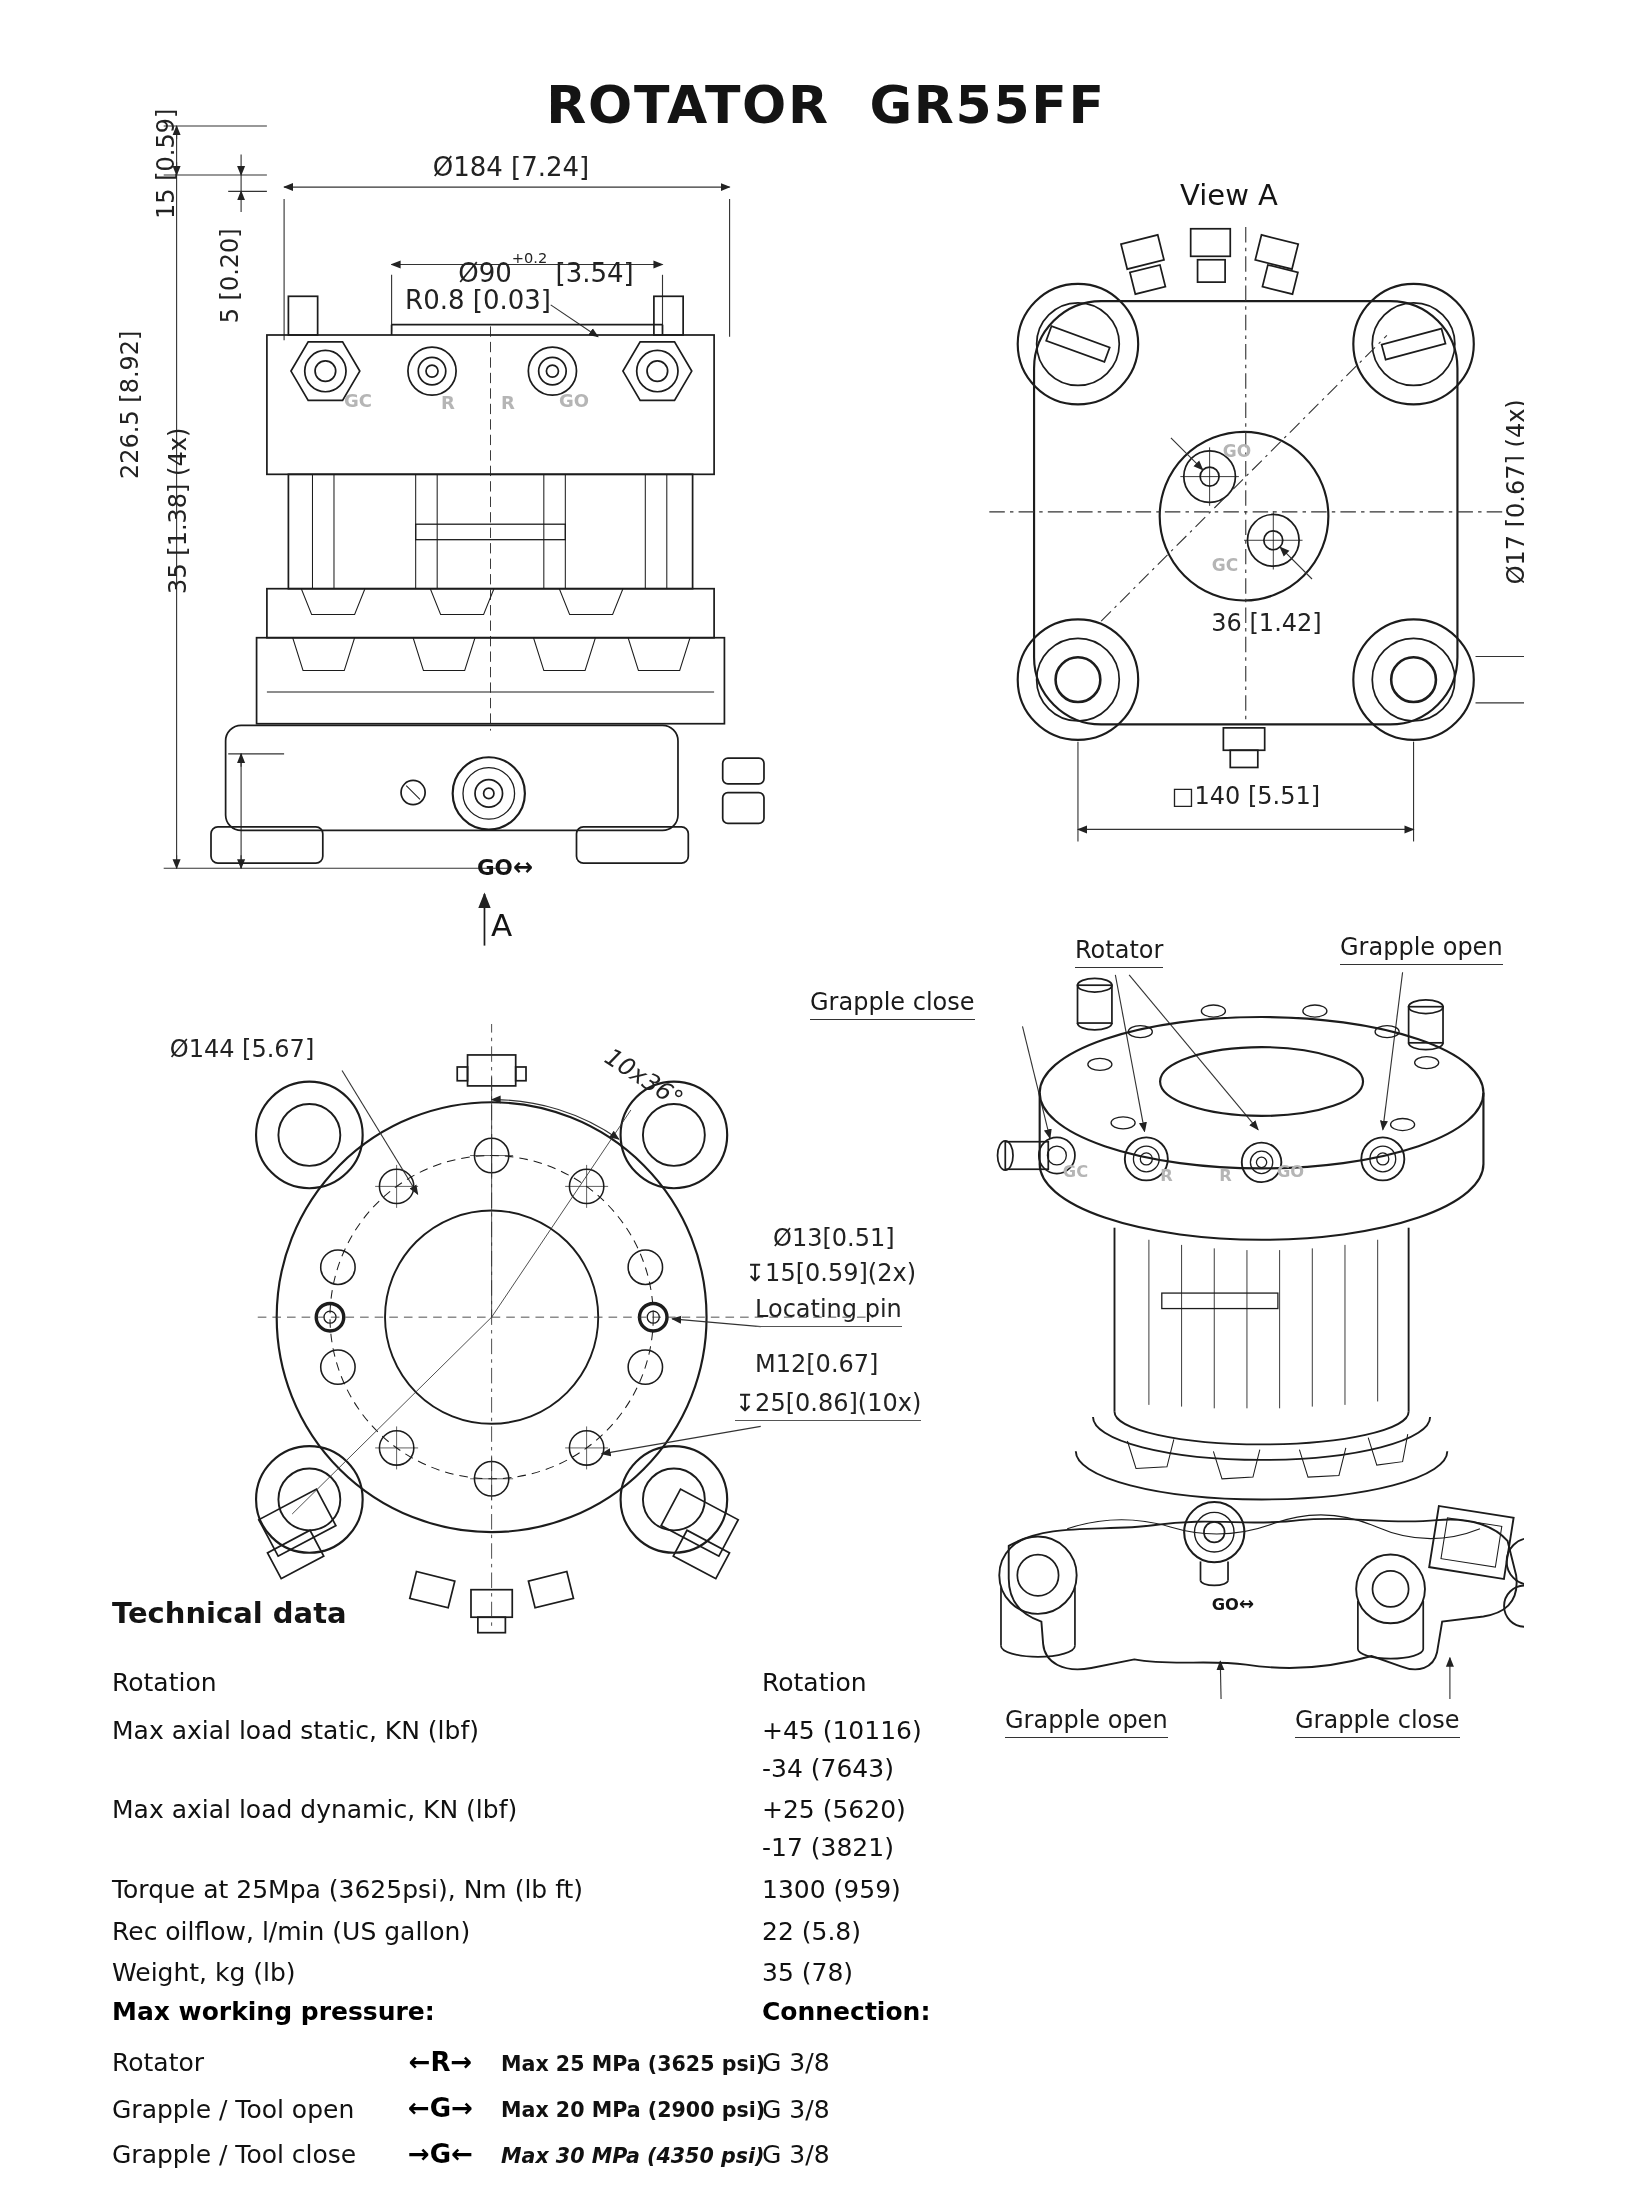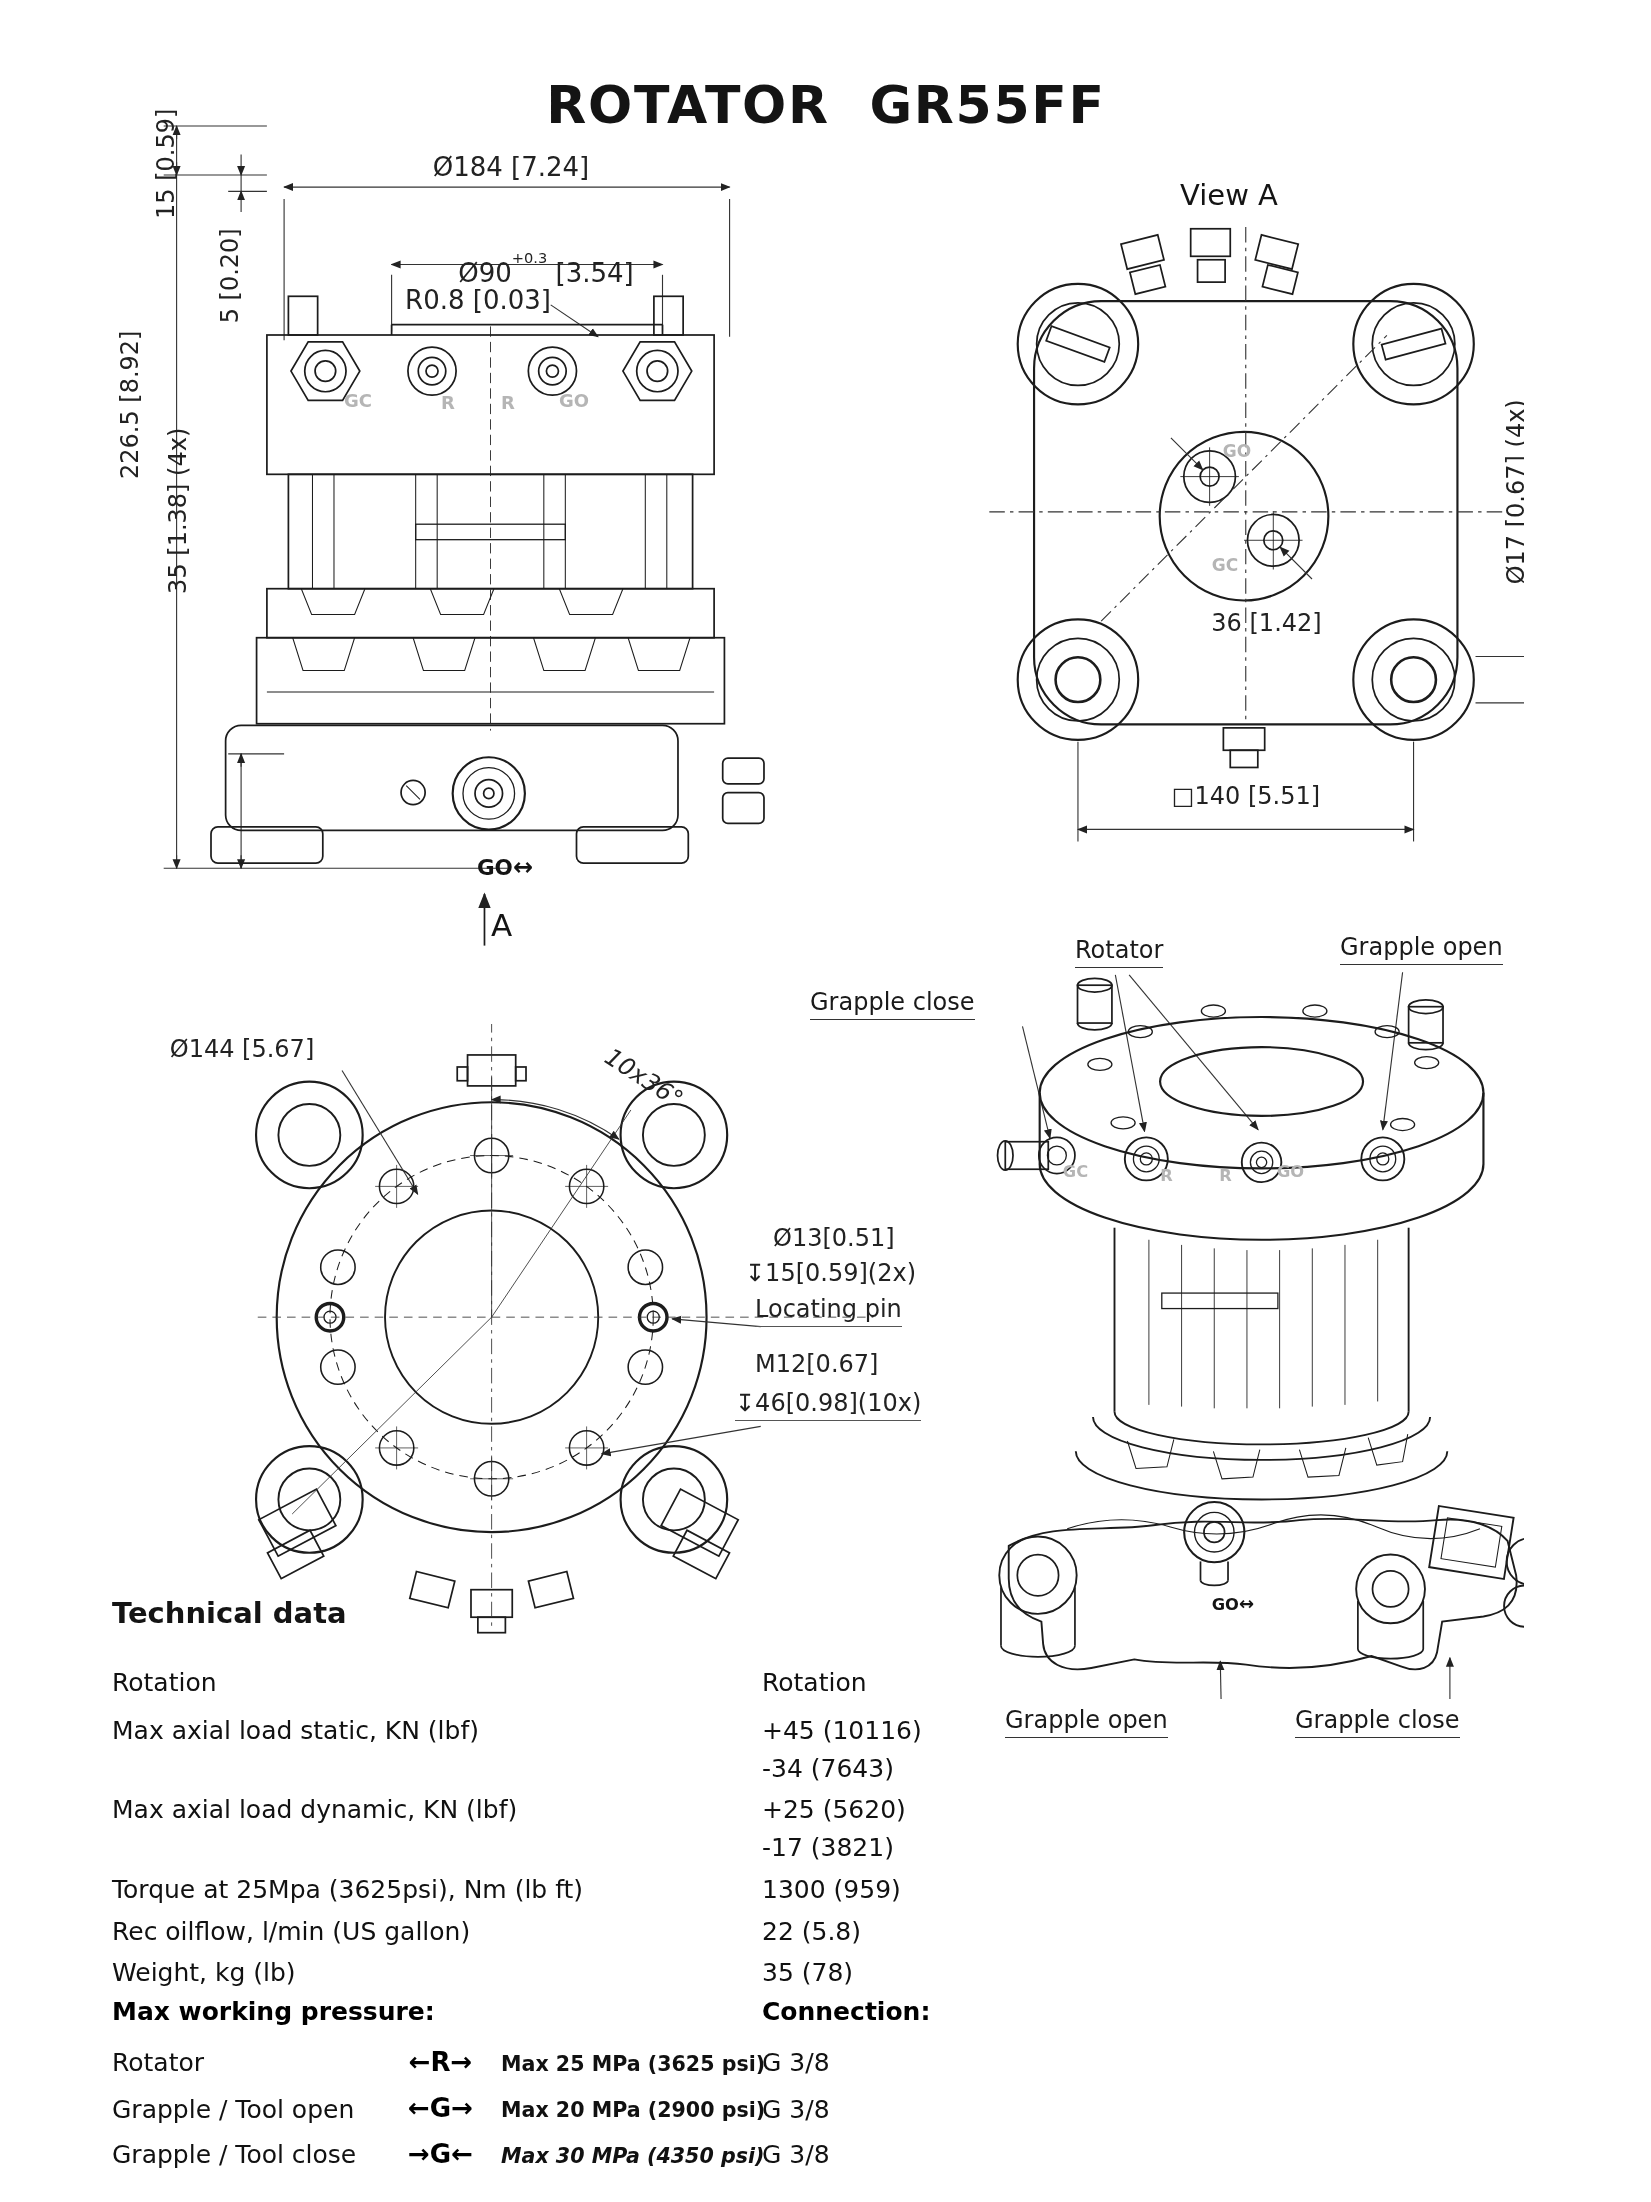--- a/index.html
+++ b/index.html
@@ -115,21 +115,21 @@
       <circle cx="418" cy="783" r="16"></circle>
       <circle cx="418" cy="783" r="6"></circle>
       <circle cx="330" cy="782" r="14"></circle>
       <line x1="322" y1="774" x2="338" y2="790" stroke-width="1.2"></line>
       <line x1="413" y1="960" x2="413" y2="900" marker-end="url(#aF)"></line>
     </g>
   </svg>
 
   <div class="t dim c" style="left:369px;top:153px;width:284px;">Ø184 [7.24]</div>
   <div class="t dim c" style="left:383px;top:229px;width:293px;">
-    <span>Ø90</span><sup class="tol">+0.3</sup><span> </span><span>[3.54]</span>
+    <span>Ø90</span><sup class="tol">+0.2</sup><span> </span><span>[3.54]</span>
   </div>
   <div class="t dim c" style="left:375px;top:286px;width:206px;">R0.8 [0.03]</div>
   <div class="t dimS c rot" style="left:102px;top:150px;width:129px;">15 [0.59]</div>
   <div class="t dimS c rot" style="left:166px;top:262px;width:129px;">5 [0.20]</div>
   <div class="t dimS c rot" style="left:32px;top:391px;width:198px;">226.5 [8.92]</div>
   <div class="t dimS c rot" style="left:76px;top:497px;width:206px;">35 [1.38] (4x)</div>
   <div class="t faint c" style="left:332px;top:391px;width:52px;">GC</div>
   <div class="t faint c" style="left:422px;top:393px;width:52px;">R</div>
   <div class="t faint c" style="left:482px;top:393px;width:52px;">R</div>
   <div class="t faint c" style="left:548px;top:391px;width:52px;">GO</div>
@@ -281,21 +281,21 @@
       <line x1="745" y1="468" x2="560" y2="500" stroke-width="1.3" marker-end="url(#aB)"></line>
     </g>
   </svg>
 
   <div class="t dimS c" style="left:139px;top:1036px;width:206px;">Ø144 [5.67]</div>
   <div class="t dimS c" style="left:579px;top:1065px;width:129px;font-style:italic;transform:rotate(33deg);">10x36°</div>
   <div class="t dimS" style="left:773px;top:1225px;">Ø13[0.51]</div>
   <div class="t dimS" style="left:745px;top:1260px;">↧15[0.59](2x)</div>
   <div class="t dimS ul" style="left:755px;top:1296px;border-color:#555;">Locating pin</div>
   <div class="t dimS" style="left:755px;top:1351px;">M12[0.67]</div>
-  <div class="t dimS ul" style="left:735px;top:1390px;border-color:#555;">↧46[0.98](10x)</div>
+  <div class="t dimS ul" style="left:735px;top:1390px;border-color:#555;">↧25[0.86](10x)</div>
   </div>
 
   <div>
   <svg style="left:955px;top:925px;" width="706" height="774" viewBox="0 0 820 900">
     <defs>
       <marker id="aI" viewBox="0 0 10 10" refX="9" refY="5" markerWidth="9" markerHeight="9" orient="auto-start-reverse">
         <path d="M0,1L10,5L0,9z" fill="#222"></path>
       </marker>
     </defs>
     <g stroke="#333" stroke-width="1.3" fill="none">

